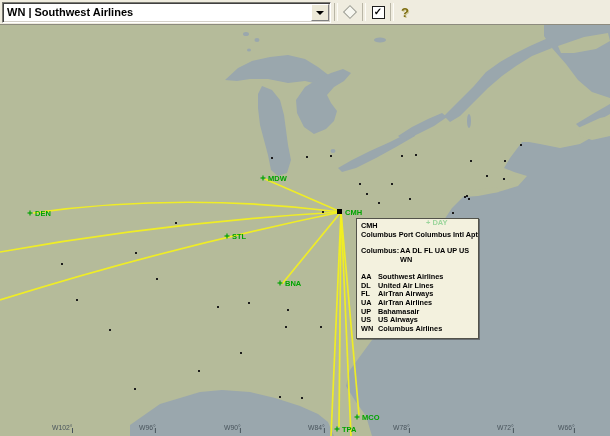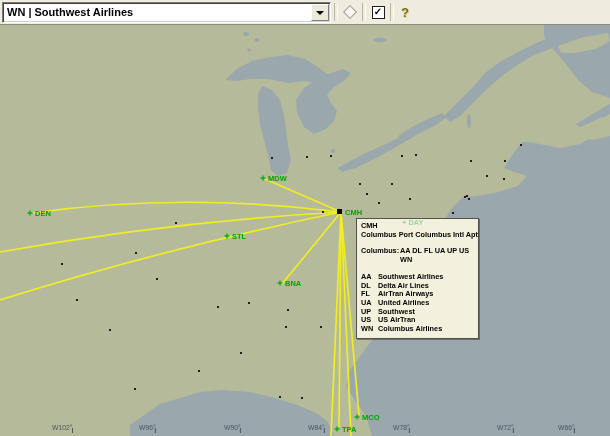--- a/index.html
+++ b/index.html
@@ -196,24 +196,24 @@
   <div>CMH</div>
   <div>Columbus Port Columbus Intl Apt</div>
   <div class="gap"></div>
   <div>
     <span class="lbl">Columbus:</span><span>AA DL FL UA UP US</span>
   </div>
   <div class="wn2">WN</div>
   <div class="gap"></div>
   <div id="tt-list">
       <div class="tt-row"><span class="code">AA</span><span>Southwest Airlines</span></div>
-      <div class="tt-row"><span class="code">DL</span><span>Delta Air Lines</span></div>
+      <div class="tt-row"><span class="code">DL</span><span>United Air Lines</span></div>
       <div class="tt-row"><span class="code">FL</span><span>AirTran Airways</span></div>
-      <div class="tt-row"><span class="code">UA</span><span>United Airlines</span></div>
-      <div class="tt-row"><span class="code">UP</span><span>Southwest</span></div>
-      <div class="tt-row"><span class="code">US</span><span>US AirTran</span></div>
+      <div class="tt-row"><span class="code">UA</span><span>AirTran Airlines</span></div>
+      <div class="tt-row"><span class="code">UP</span><span>Bahamasair</span></div>
+      <div class="tt-row"><span class="code">US</span><span>US Airways</span></div>
       <div class="tt-row"><span class="code">WN</span><span>Columbus Airlines</span></div>
     </div>
 </div>
 
 <div id="faded-layer">
-    <div class="faded-airport" style="left: 402px; top: 219px;"><span class="x">+</span><span>DAY</span></div>
+    <div class="faded-airport" style="left: 426px; top: 219px;"><span class="x">+</span><span>DAY</span></div>
   </div>
 
 </body></html>

